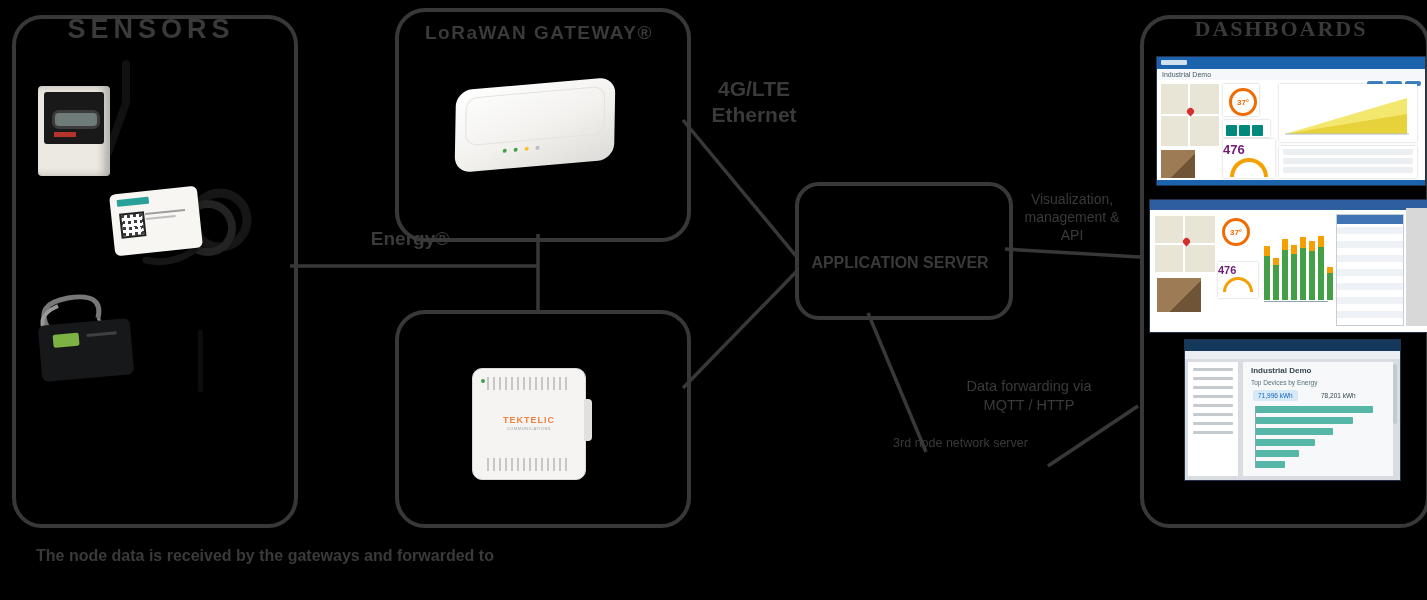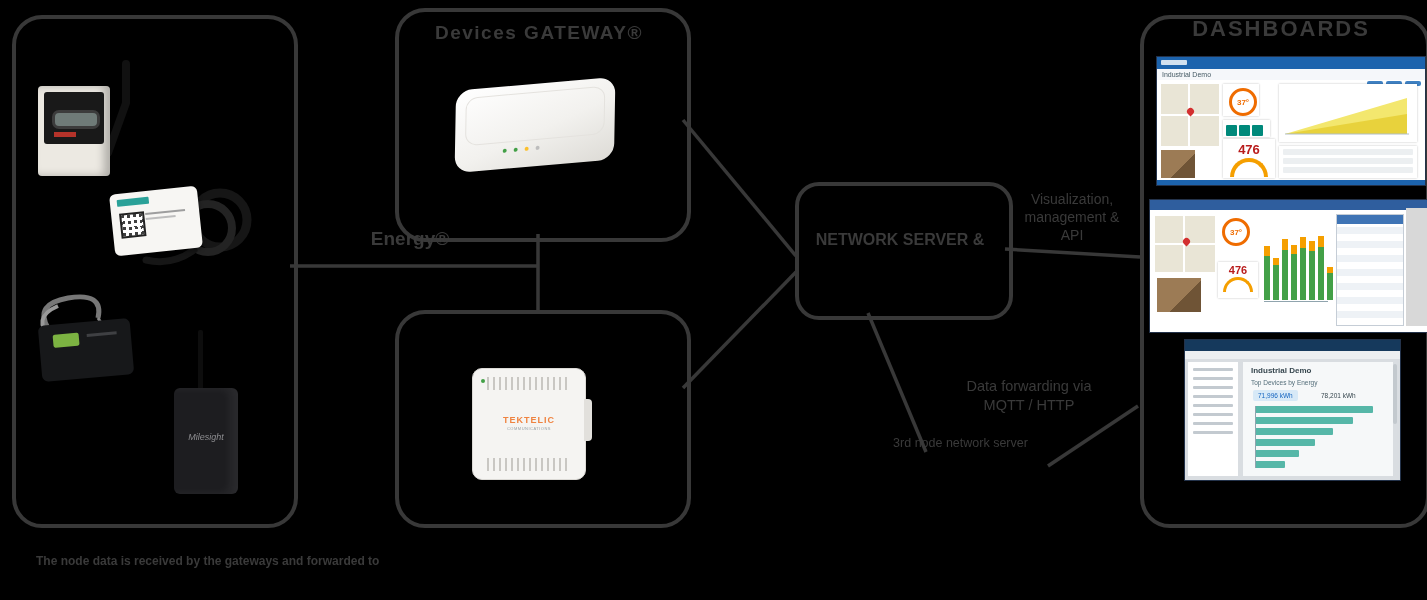--- a/index.html
+++ b/index.html
@@ -41,21 +41,21 @@
   .screen{position:absolute;background:#fff;box-shadow:0 0 0 1px #23324a;overflow:hidden;}
   .hdr{position:absolute;left:0;top:0;right:0;background:#1c63ad;}
   .dots{position:absolute;right:4px;top:3px;}
   .dots span{display:inline-block;width:3px;height:3px;border-radius:50%;background:#fff;margin-left:3px;opacity:.9;}
   .chip{display:inline-block;width:16px;height:5px;background:#3f82c4;border-radius:2px;margin-left:3px;}
   .map{position:absolute;background:#e9e5d6;background-image:linear-gradient(0deg,transparent 48%,#fff 48% 52%,transparent 52%),linear-gradient(90deg,transparent 46%,#fff 46% 50%,transparent 50%);}
   .pin{position:absolute;width:7px;height:7px;border-radius:50% 50% 50% 0;background:#dmirror;background:#d32f2f;transform:rotate(-45deg);}
   .photo{position:absolute;background:linear-gradient(135deg,#9c7b55 0 60%,#6f5436 60%);}
   .card{position:absolute;background:#fff;box-shadow:0 0 2px rgba(0,0,0,.25);}
   .temp-ring{position:absolute;border-radius:50%;border:3px solid #ef6c00;color:#ef6c00;font-weight:bold;display:flex;align-items:center;justify-content:center;background:#fff;}
-  .gauge-val{font-weight:bold;color:#b91c1c;text-align:center;}
+  .gauge-val{font-weight:bold;color:#701a75;text-align:left;}
   .gauge-arc{margin:1px auto 0;width:30px;height:15px;border:4px solid #f59f00;border-bottom:none;border-radius:30px 30px 0 0;}
   .tealtiles span{display:inline-block;width:11px;height:11px;background:#00897b;margin-right:2px;border-radius:1px;}
   .rowline{height:6px;background:#eceff1;margin:3px 4px 0;border-radius:1px;}
   .tbl{position:absolute;background:#fff;border:1px solid #c5cdd6;}
   .tbl-h{height:9px;background:#3f74b5;}
   .tbl-b{position:absolute;left:0;right:0;top:9px;bottom:0;background:
      repeating-linear-gradient(0deg,#fff 0 7px,#eef2f6 7px 14px),
      repeating-linear-gradient(90deg,transparent 0 17px,#d4dbe3 17px 18px);}
   .barswrap{position:absolute;display:flex;align-items:flex-end;gap:3px;}
   .sbar{display:flex;flex-direction:column;width:6px;}
@@ -76,20 +76,21 @@
     <path d="M290 266 H538" stroke="#383838" stroke-width="3.5" fill="none"></path>
     <path d="M538 234 V310" stroke="#383838" stroke-width="3.5" fill="none"></path>
     <path d="M683 120 L796 256" stroke="#383838" stroke-width="3.5" fill="none"></path>
     <path d="M683 388 L796 272" stroke="#383838" stroke-width="3.5" fill="none"></path>
     <path d="M1005 249 L1140 257" stroke="#383838" stroke-width="3.5" fill="none"></path>
     <path d="M868 313 L926 452" stroke="#383838" stroke-width="3.5" fill="none"></path>
     <path d="M1048 466 L1138 406" stroke="#383838" stroke-width="3.5" fill="none"></path>
   </svg>
 
   <div class="box" style="left:12px;top:15px;width:278px;height:505px;"></div>
+  <div class="box-title t-big" style="left:12px;top:14px;width:278px;">SENSORS</div>
 
   <div class="dev" style="left:38px;top:58px;width:120px;height:122px;">
     <svg width="120" height="122" style="position:absolute;left:0;top:0;">
       <polyline points="70,95 88,45 88,6" stroke="#111" stroke-width="8" fill="none" stroke-linecap="round" stroke-linejoin="round"></polyline>
     </svg>
     <div class="sensor1-body">
       <div class="sensor1-panel">
         <div class="sensor1-screen"></div>
         <div class="sensor1-logo"></div>
       </div>
@@ -117,62 +118,63 @@
       <path d="M70 30 L96 72" stroke="#888" stroke-width="3" fill="none"></path>
     </svg>
     <div class="sensor3-body">
       <div class="sensor3-screen"></div>
       <div style="position:absolute;left:48px;top:12px;width:30px;height:3px;background:#3f4043;"></div>
     </div>
   </div>
 
   <div class="dev" style="left:168px;top:330px;width:80px;height:170px;">
     <div class="sensor4-ant"></div>
-    <div class="sensor4-body">
-      <div class="sensor4-brand">Milesight</div>
-    </div>
   </div>
 
   <div class="box" style="left:395px;top:8px;width:288px;height:226px;"></div>
-  <div class="box-title t-mid" style="left:395px;top:22px;width:288px;">Devices GATEWAY®</div>
+  <div class="box-title t-mid" style="left:395px;top:22px;width:288px;">LoRaWAN GATEWAY®</div>
   <div class="gw-top">
     <div class="gw-top-inner"></div>
     <div style="position:absolute;left:48px;top:52px;">
       <span class="led" style="background:#43a047;"></span><span class="led" style="background:#43a047;"></span><span class="led" style="background:#fbc02d;"></span><span class="led" style="background:#bdbdbd;"></span>
     </div>
   </div>
 
   <div class="box" style="left:395px;top:310px;width:288px;height:210px;"></div>
   <div class="gw-bot">
     <div class="vents" style="top:8px;"></div>
     <div class="vents" style="bottom:8px;"></div>
     <div style="position:absolute;left:8px;top:10px;width:4px;height:4px;border-radius:50%;background:#43a047;"></div>
     <div class="gwb-brand">TEKTELIC</div>
     <div class="gwb-sub">COMMUNICATIONS</div>
     <div class="gwb-tab"></div>
   </div>
 
   <div class="lbl lbl-bold" style="left:356px;top:228px;width:108px;font-size:19px;">Energy®</div>
+  <div class="lbl lbl-bold" style="left:697px;top:76px;width:114px;font-size:21px;line-height:26px;">
+    <div>4G/LTE</div>
+    <div>Ethernet</div>
+  </div>
   <div class="lbl" style="left:944px;top:377px;width:170px;font-size:14.5px;line-height:19px;">
     <div>Data forwarding via</div>
     <div>MQTT / HTTP</div>
   </div>
   <div class="lbl" style="left:1008px;top:190px;width:128px;font-size:14px;line-height:18px;">
     <div>Visualization,</div>
     <div>management &amp;</div>
     <div>API</div>
   </div>
 
   <div class="box" style="left:795px;top:182px;width:210px;height:130px;border-radius:24px;"></div>
-  <div class="lbl lbl-bold" style="left:797px;top:231px;width:206px;font-size:16px;">NETWORK SERVER &amp;</div>
+  <div class="lbl lbl-bold" style="left:797px;top:254px;width:206px;font-size:16px;">APPLICATION SERVER</div>
 
   <div class="lbl" style="left:868px;top:436px;width:185px;font-size:12.5px;">3rd node network server</div>
 
   <div class="box" style="left:1140px;top:15px;width:282px;height:505px;"></div>
-  <div class="box-title" style="left:1140px;top:16px;width:282px;font-size:22px;letter-spacing:2px;">DASHBOARDS</div>
+  <div class="box-title" style="left:1140px;top:16px;width:282px;font-size:22px;letter-spacing:2px;font-family:Liberation Serif, serif;">DASHBOARDS</div>
 
   <div class="screen" style="left:1157px;top:57px;width:268px;height:128px;">
     <div class="hdr" style="height:12px;">
       <div style="position:absolute;left:4px;top:3px;width:26px;height:5px;background:#ffffffcc;border-radius:1px;"></div>
       <div class="dots"><span></span><span></span><span></span></div>
     </div>
     <div style="position:absolute;left:0;top:12px;right:0;height:11px;background:#f5f7fa;">
       <div style="position:absolute;left:5px;top:2px;font-size:7px;color:#455a64;">Industrial Demo</div>
       <div style="position:absolute;right:4px;top:3px;"><span class="chip"></span><span class="chip"></span><span class="chip"></span></div>
     </div>
@@ -284,15 +286,15 @@
           <div class="hbar" style="width: 78px; background: rgb(86, 183, 168);"></div>
           <div class="hbar" style="width: 60px; background: rgb(86, 183, 168);"></div>
           <div class="hbar" style="width: 44px; background: rgb(86, 183, 168);"></div>
           <div class="hbar" style="width: 30px; background: rgb(86, 183, 168);"></div>
         </div>
       <div style="position:absolute;left:12px;top:44px;width:1px;height:62px;background:#90a4ae;"></div>
     </div>
     <div class="scrollbar" style="right:3px;top:24px;height:60px;"></div>
   </div>
 
-  <div class="caption" style="left:36px;top:547px;font-size:12px;margin-top:7px;">The node data is received by the gateways and forwarded to</div>
+  <div class="caption" style="left:36px;top:547px;font-size:16px;">The node data is received by the gateways and forwarded to</div>
 
 </div>
 
 </body></html>

